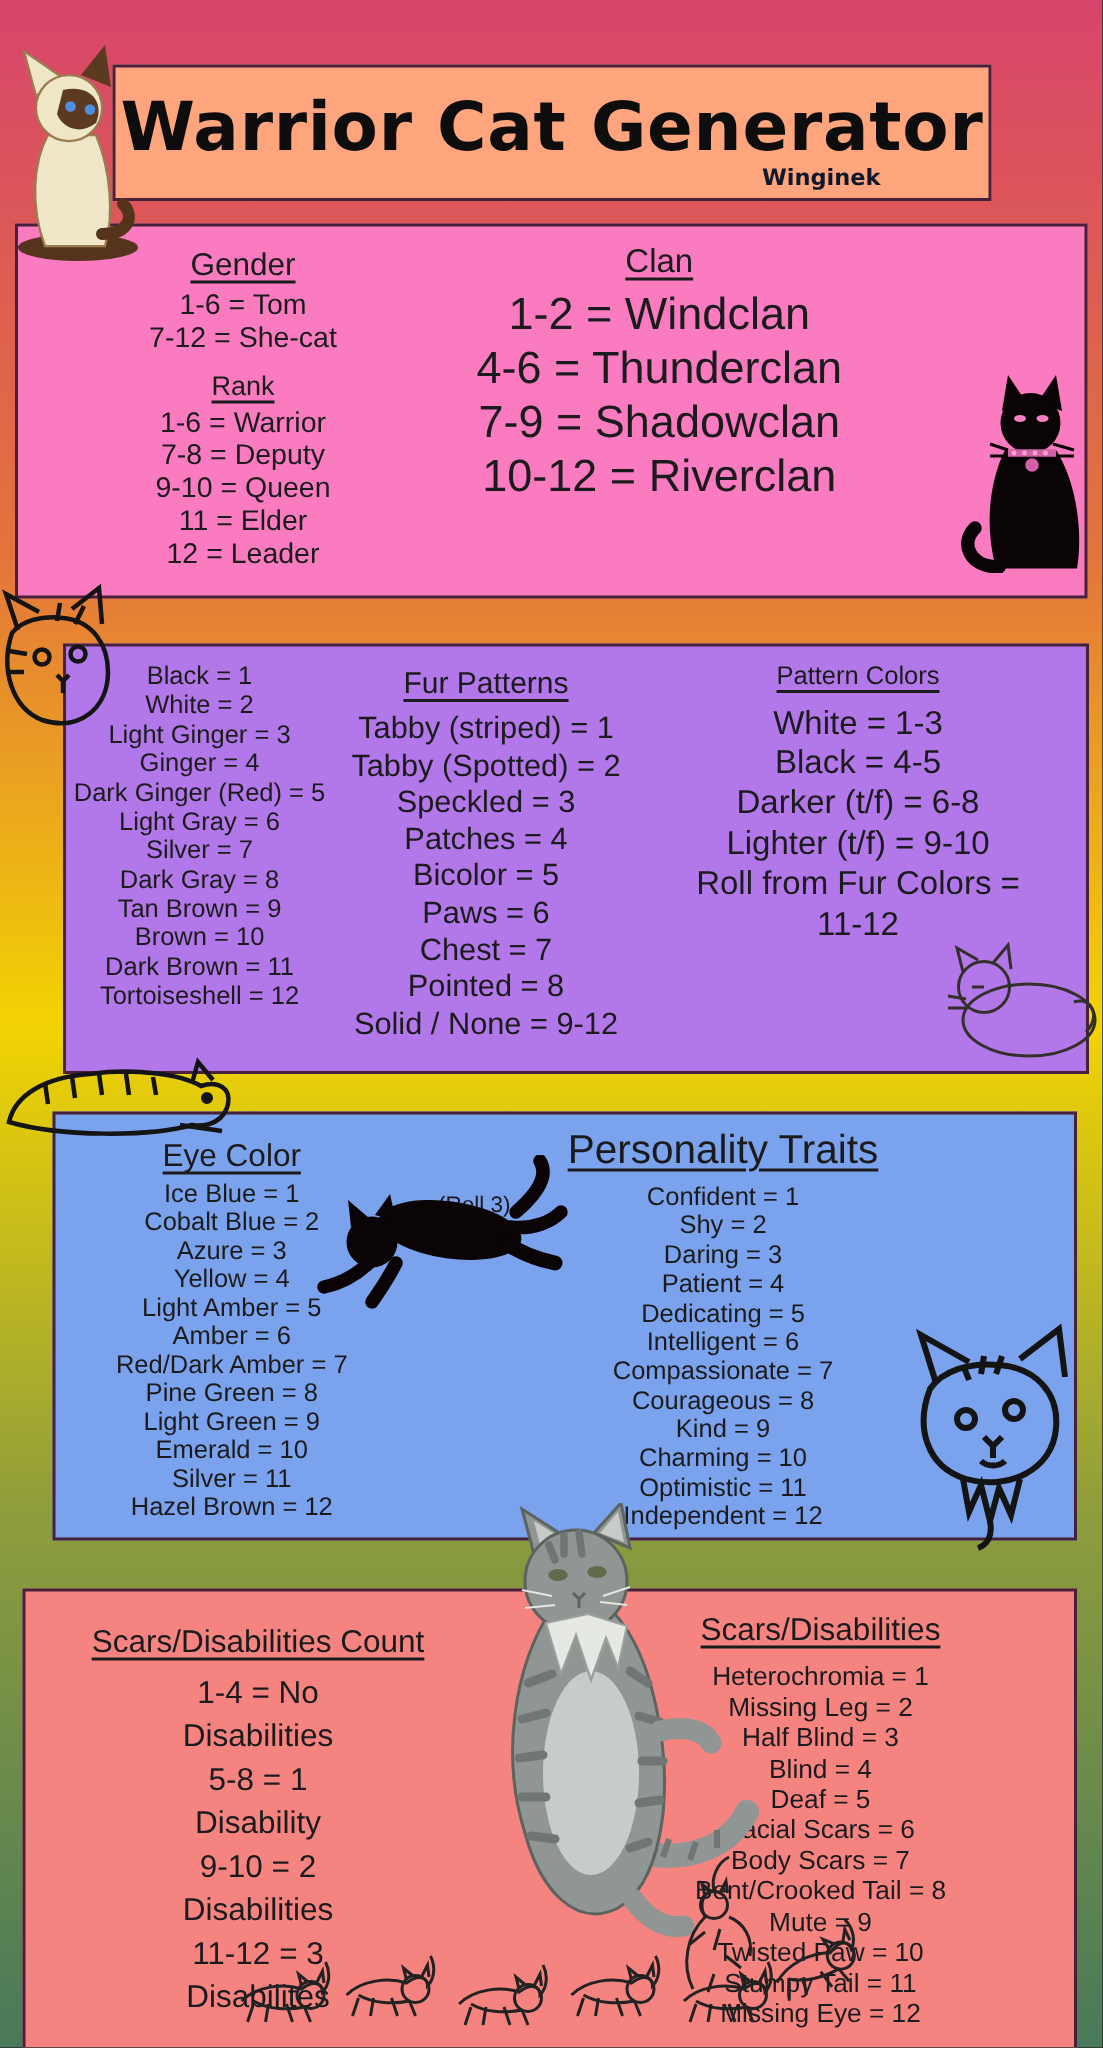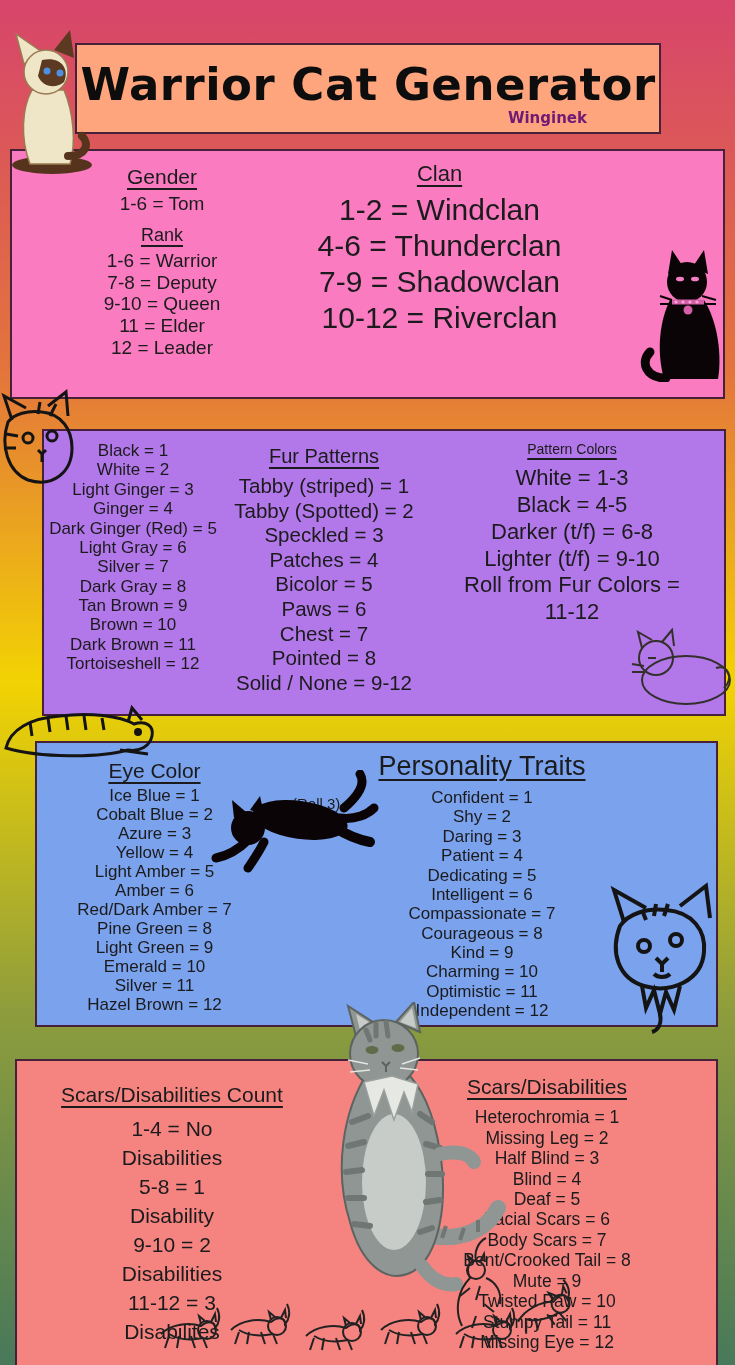--- a/index.html
+++ b/index.html
@@ -18,21 +18,21 @@
     left:75px;top:14px;width:586px;height:91px;
     background:var(--header_bg,#ffa57d);
     display:flex;align-items:center;justify-content:center;
   }
   .title{
     font-family:"DejaVu Sans",sans-serif;font-weight:700;font-size:45px;
     letter-spacing:.5px;color:#0d0d0d;margin-top:-8px;
   }
   .credit{
     position:absolute;right:72px;bottom:5px;
-    font-family:"DejaVu Sans",sans-serif;font-weight:700;font-size:15px;color:#701a75;
+    font-family:"DejaVu Sans",sans-serif;font-weight:700;font-size:15px;color:#0f172a;
   }
   .p-basics{left:10px;top:120px;width:715px;height:250px;background:var(--panel_pink,#fa7bc0);}
   .p-fur{left:42px;top:400px;width:684px;height:287px;background:var(--panel_purple,#b277e8);}
   .p-eyes{left:35px;top:712px;width:683px;height:286px;background:var(--panel_blue,#7ba2ec);}
   .p-scars{left:15px;top:1030px;width:703px;height:308px;background:var(--panel_salmon,#f58480);}
   .col{position:absolute;text-align:center;line-height:1.15;}
   .hd{text-decoration:underline;text-decoration-thickness:1.5px;text-underline-offset:4px;margin-bottom:4px;}
   
   .gender-col{left:30px;top:14px;width:240px;}
   .gender-col .hd{font-size:21px;}
@@ -43,21 +43,21 @@
   .clan-col .hd{font-size:22px;margin-bottom:6px;}
   .clan-col .ln{font-size:30px;line-height:1.2;}
   
   .furcolor-col{left:0px;top:10px;width:178px;}
   .furcolor-col .hd{font-size:22px;}
   .furcolor-col .ln{font-size:17px;line-height:1.14;white-space:nowrap;}
   .furpat-col{left:160px;top:14px;width:240px;}
   .furpat-col .hd{font-size:20px;margin-bottom:6px;}
   .furpat-col .ln{font-size:20.5px;line-height:1.2;}
   .patcol-col{left:420px;top:10px;width:216px;}
-  .patcol-col .hd{font-size:14px;margin-bottom:8px;}
+  .patcol-col .hd{font-size:17px;margin-bottom:8px;}
   .patcol-col .ln{font-size:22px;line-height:1.22;}
   
   .eye-col{left:15px;top:16px;width:205px;}
   .eye-col .hd{font-size:21px;margin-bottom:3px;}
   .eye-col .ln{font-size:17px;line-height:1.12;white-space:nowrap;}
   .pers-col{left:245px;top:8px;width:400px;}
   .pers-col .hd{font-size:27px;}
   .pers-roll{position:absolute;left:10px;top:44px;font-size:15px;}
   .pers-items{margin-top:6px;}
   .pers-col .ln{font-size:17px;line-height:1.14;}
@@ -78,20 +78,21 @@
 
   <div class="panel header-box">
     <div class="title">Warrior Cat Generator</div>
     <div class="credit">Winginek</div>
   </div>
 
   <div class="panel p-basics">
     <div class="col gender-col">
       <div class="hd">Gender</div>
       <div class="ln">1-6 = Tom</div>
+      <div class="ln">7-12 = She-cat</div>
       <div class="hd rank-hd">Rank</div>
       <div class="ln rank-ln">1-6 = Warrior</div>
       <div class="ln rank-ln">7-8 = Deputy</div>
       <div class="ln rank-ln">9-10 = Queen</div>
       <div class="ln rank-ln">11 = Elder</div>
       <div class="ln rank-ln">12 = Leader</div>
     </div>
     <div class="col clan-col">
       <div class="hd">Clan</div>
       <div class="ln">1-2 = Windclan</div>

